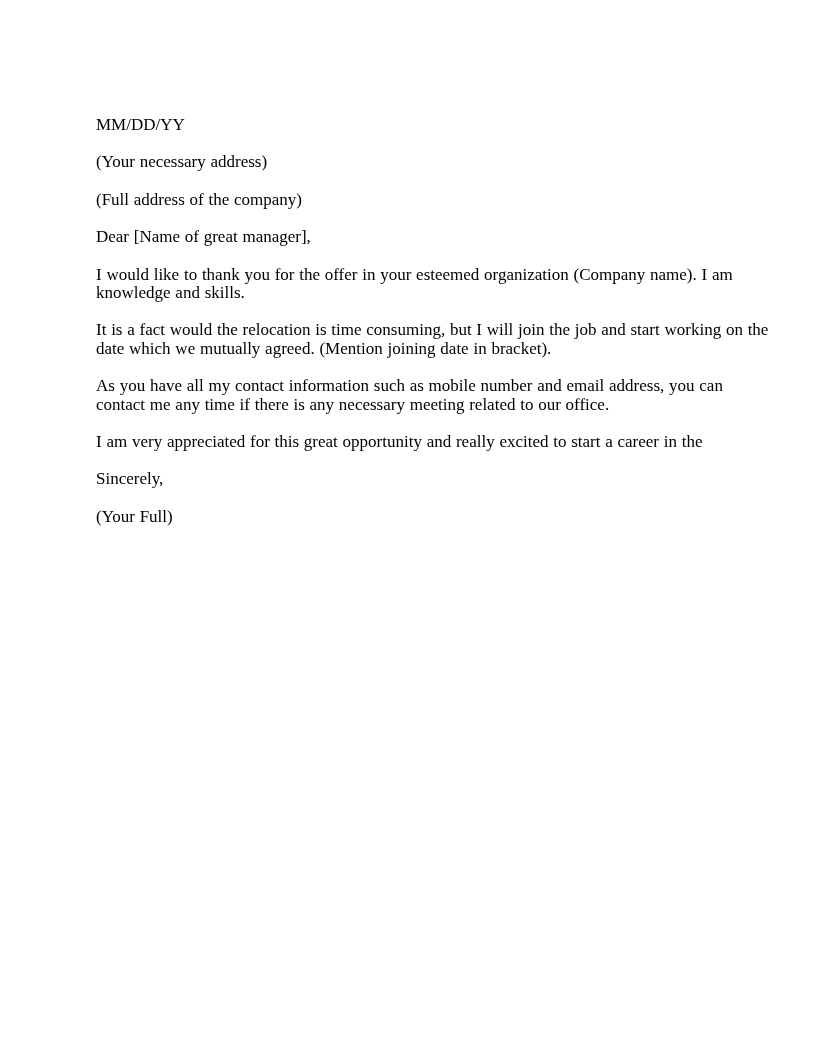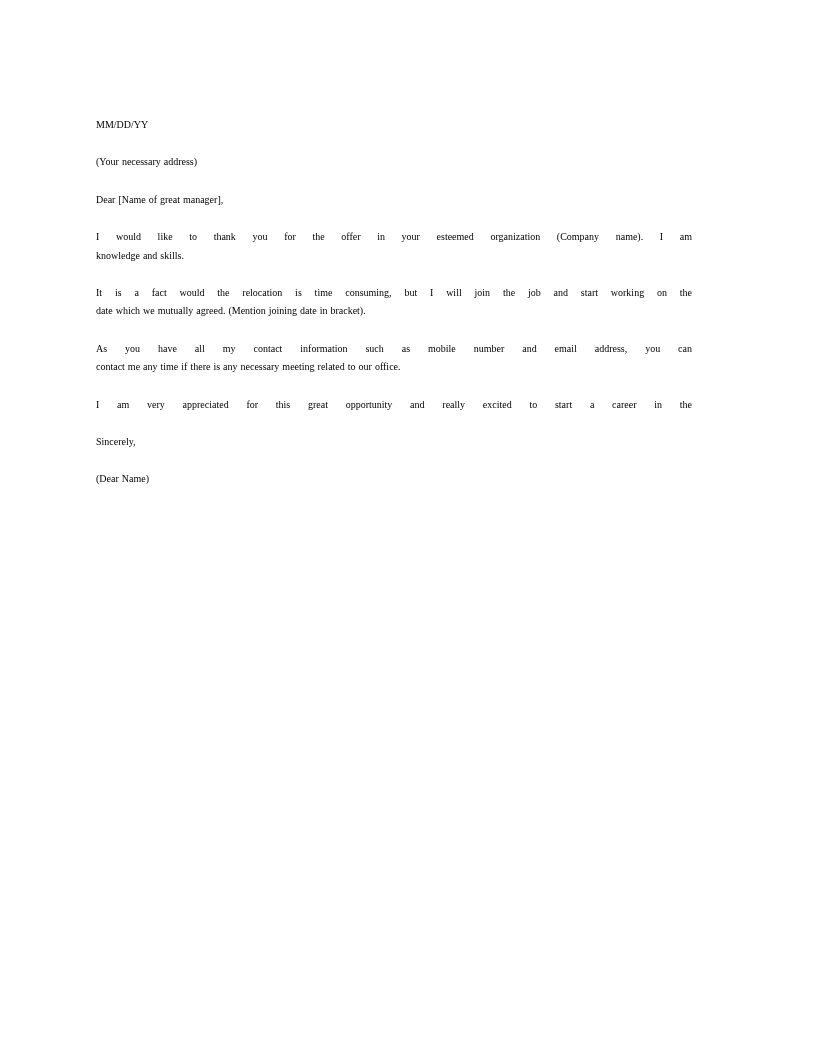--- a/index.html
+++ b/index.html
@@ -13,21 +13,21 @@
       position: relative;
       overflow: hidden;
       font-family: "Liberation Serif", "DejaVu Serif", serif;
       color: #000000;
     }
     .page {
       position: absolute;
       left: 96px;
       top: 116px;
       width: 596px;
-      font-size: 10px;
+      font-size: 17px;
       line-height: 18.4px;
     }
     .para {
       margin: 0 0 19px 0;
       text-align: justify;
       text-align-last: left;
       word-spacing: 0.5px;
     }
     .line {
       display: block;
@@ -39,20 +39,21 @@
       text-align-last: left;
       font-family: Liberation Serif, serif;
     }
   </style>
 </head>
 <body>
 
 <div class="page">
   <p class="para">MM/DD/YY</p>
   <p class="para">(Your necessary address)</p>
+  <p class="para">(Full address of the company)</p>
   <p class="para">Dear [Name of great manager],</p>
 
   <div class="para">
     <span class="line">I would like to thank you for the offer in your esteemed organization (Company name). I am</span>
     <span class="line last">knowledge and skills.</span>
   </div>
 
   <div class="para">
     <span class="line">It is a fact would the relocation is time consuming, but I will join the job and start working on the</span>
     <span class="line last">date which we mutually agreed. (Mention joining date in bracket).</span>
@@ -61,14 +62,14 @@
   <div class="para">
     <span class="line">As you have all my contact information such as mobile number and email address, you can</span>
     <span class="line last">contact me any time if there is any necessary meeting related to our office.</span>
   </div>
 
   <div class="para">
     <span class="line">I am very appreciated for this great opportunity and really excited to start a career in the</span>
   </div>
 
   <p class="para">Sincerely,</p>
-  <p class="para">(Dear Name)</p>
+  <p class="para">(Your Full)</p>
 </div>
 
 </body></html>

